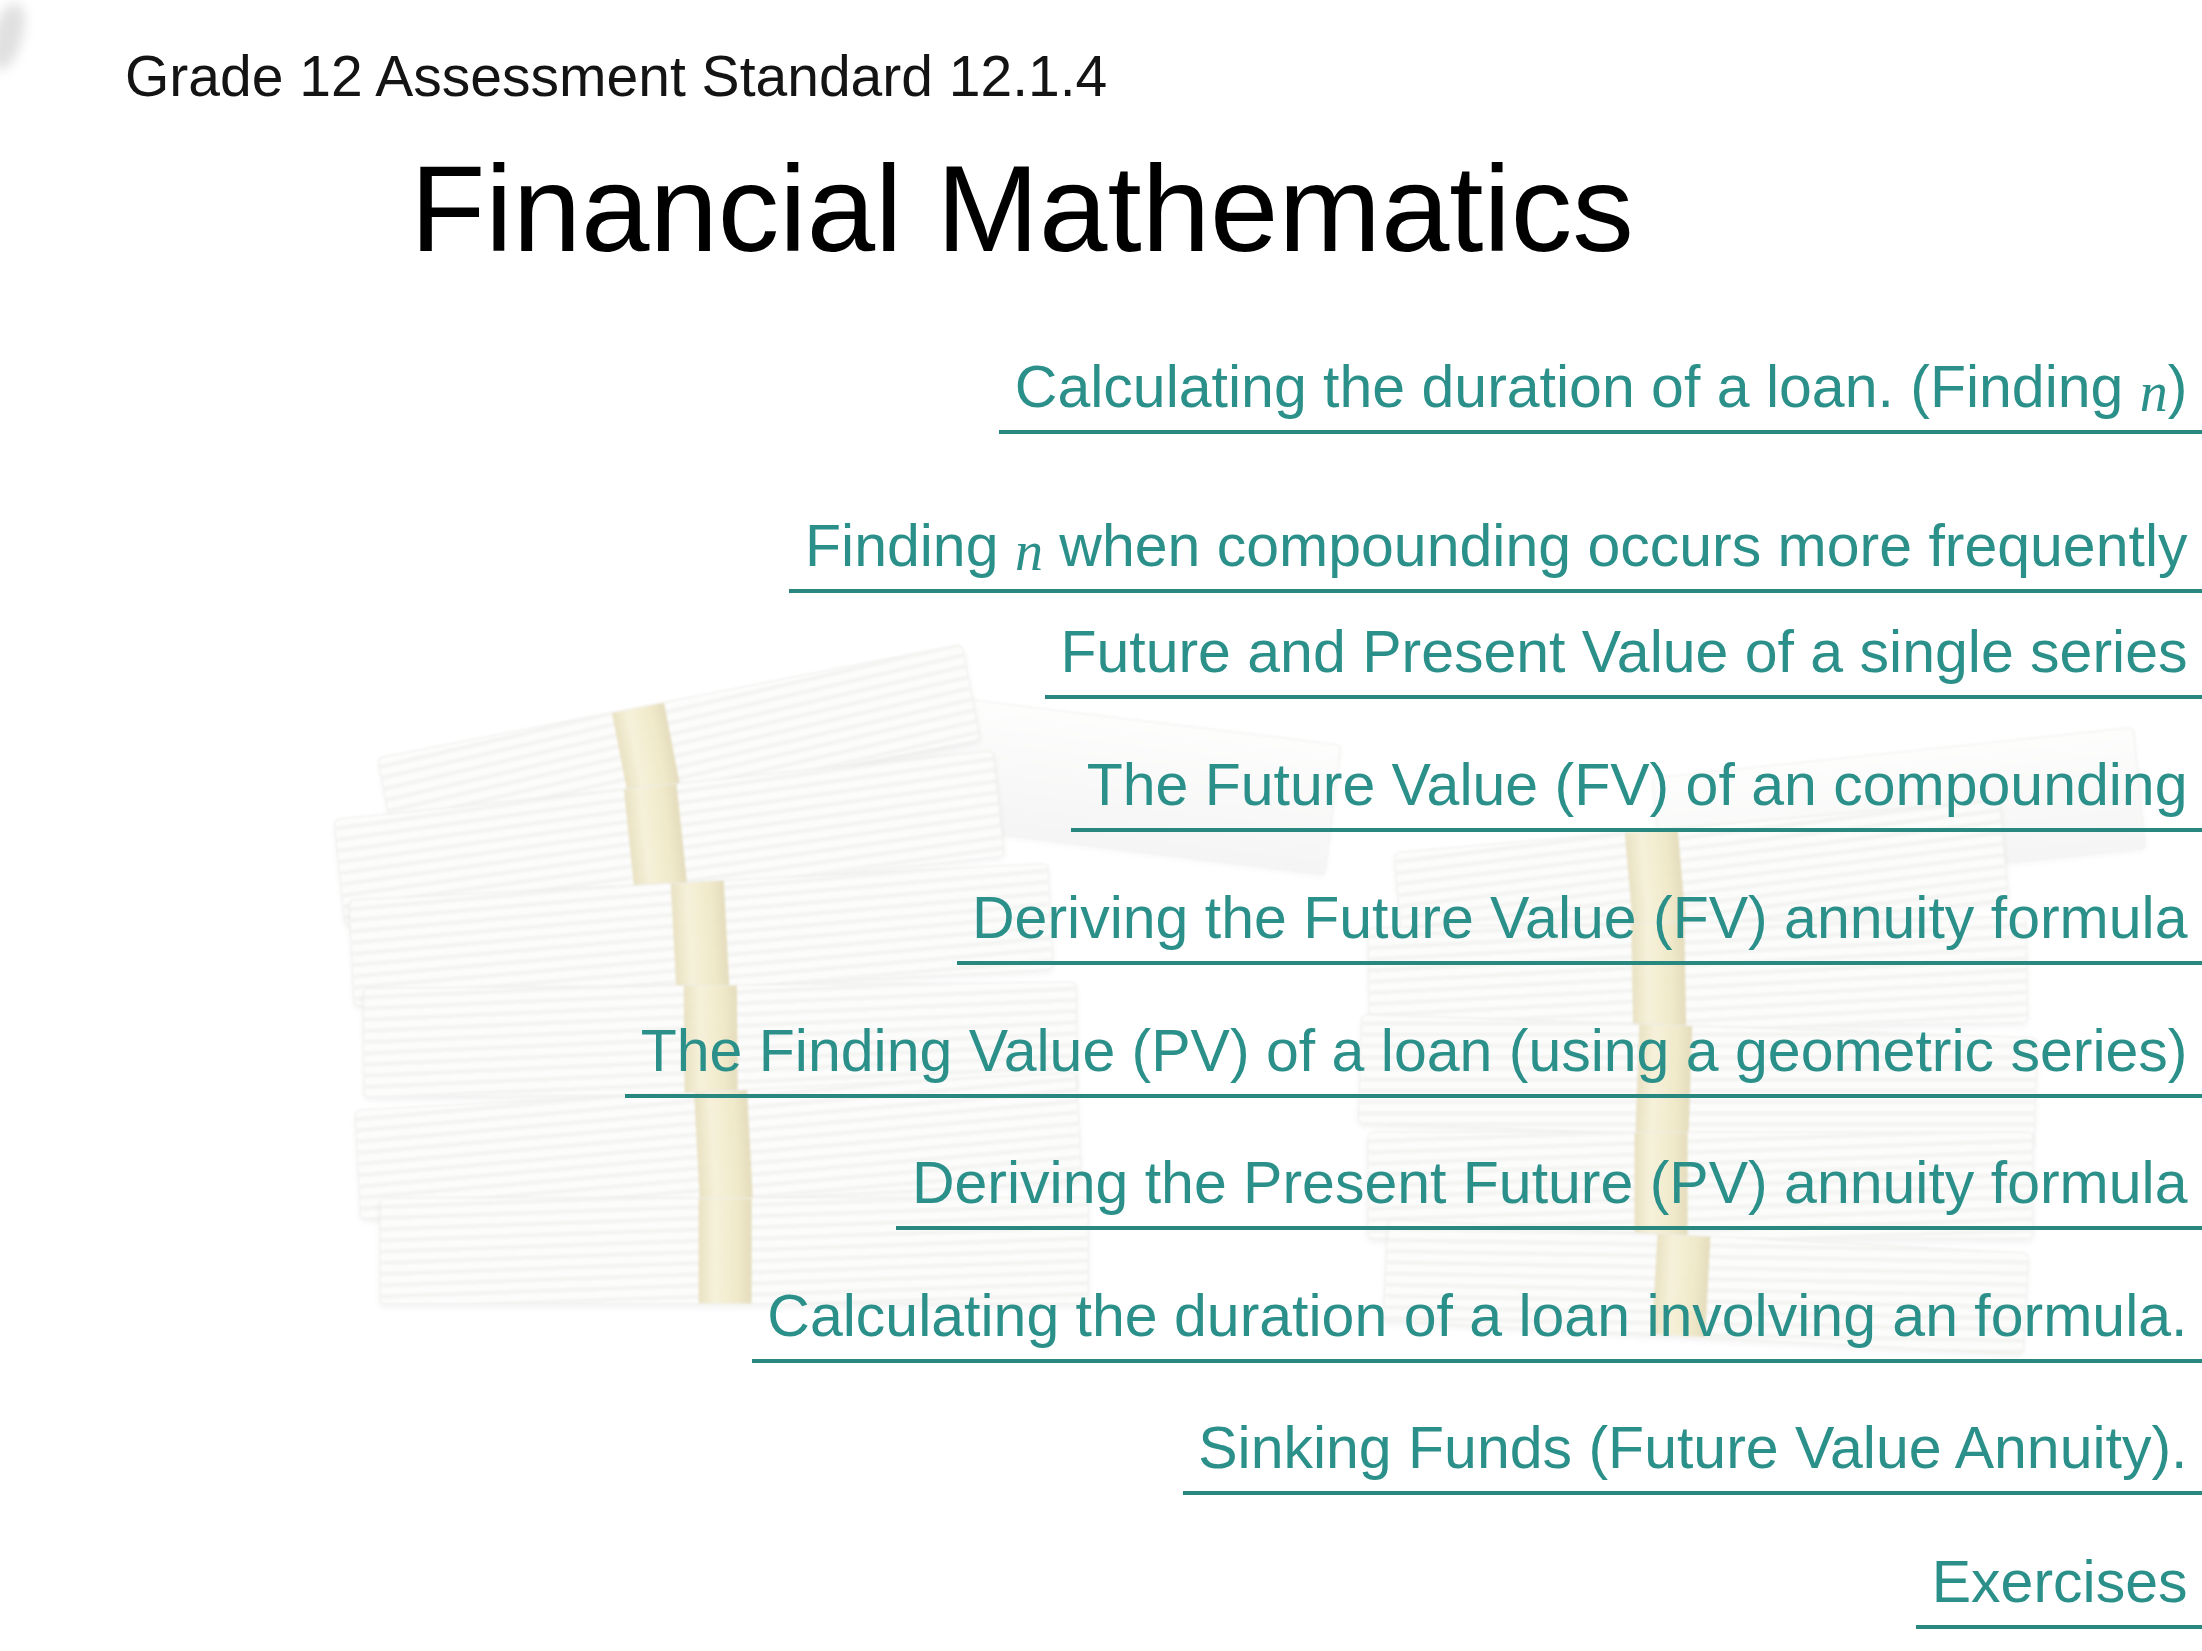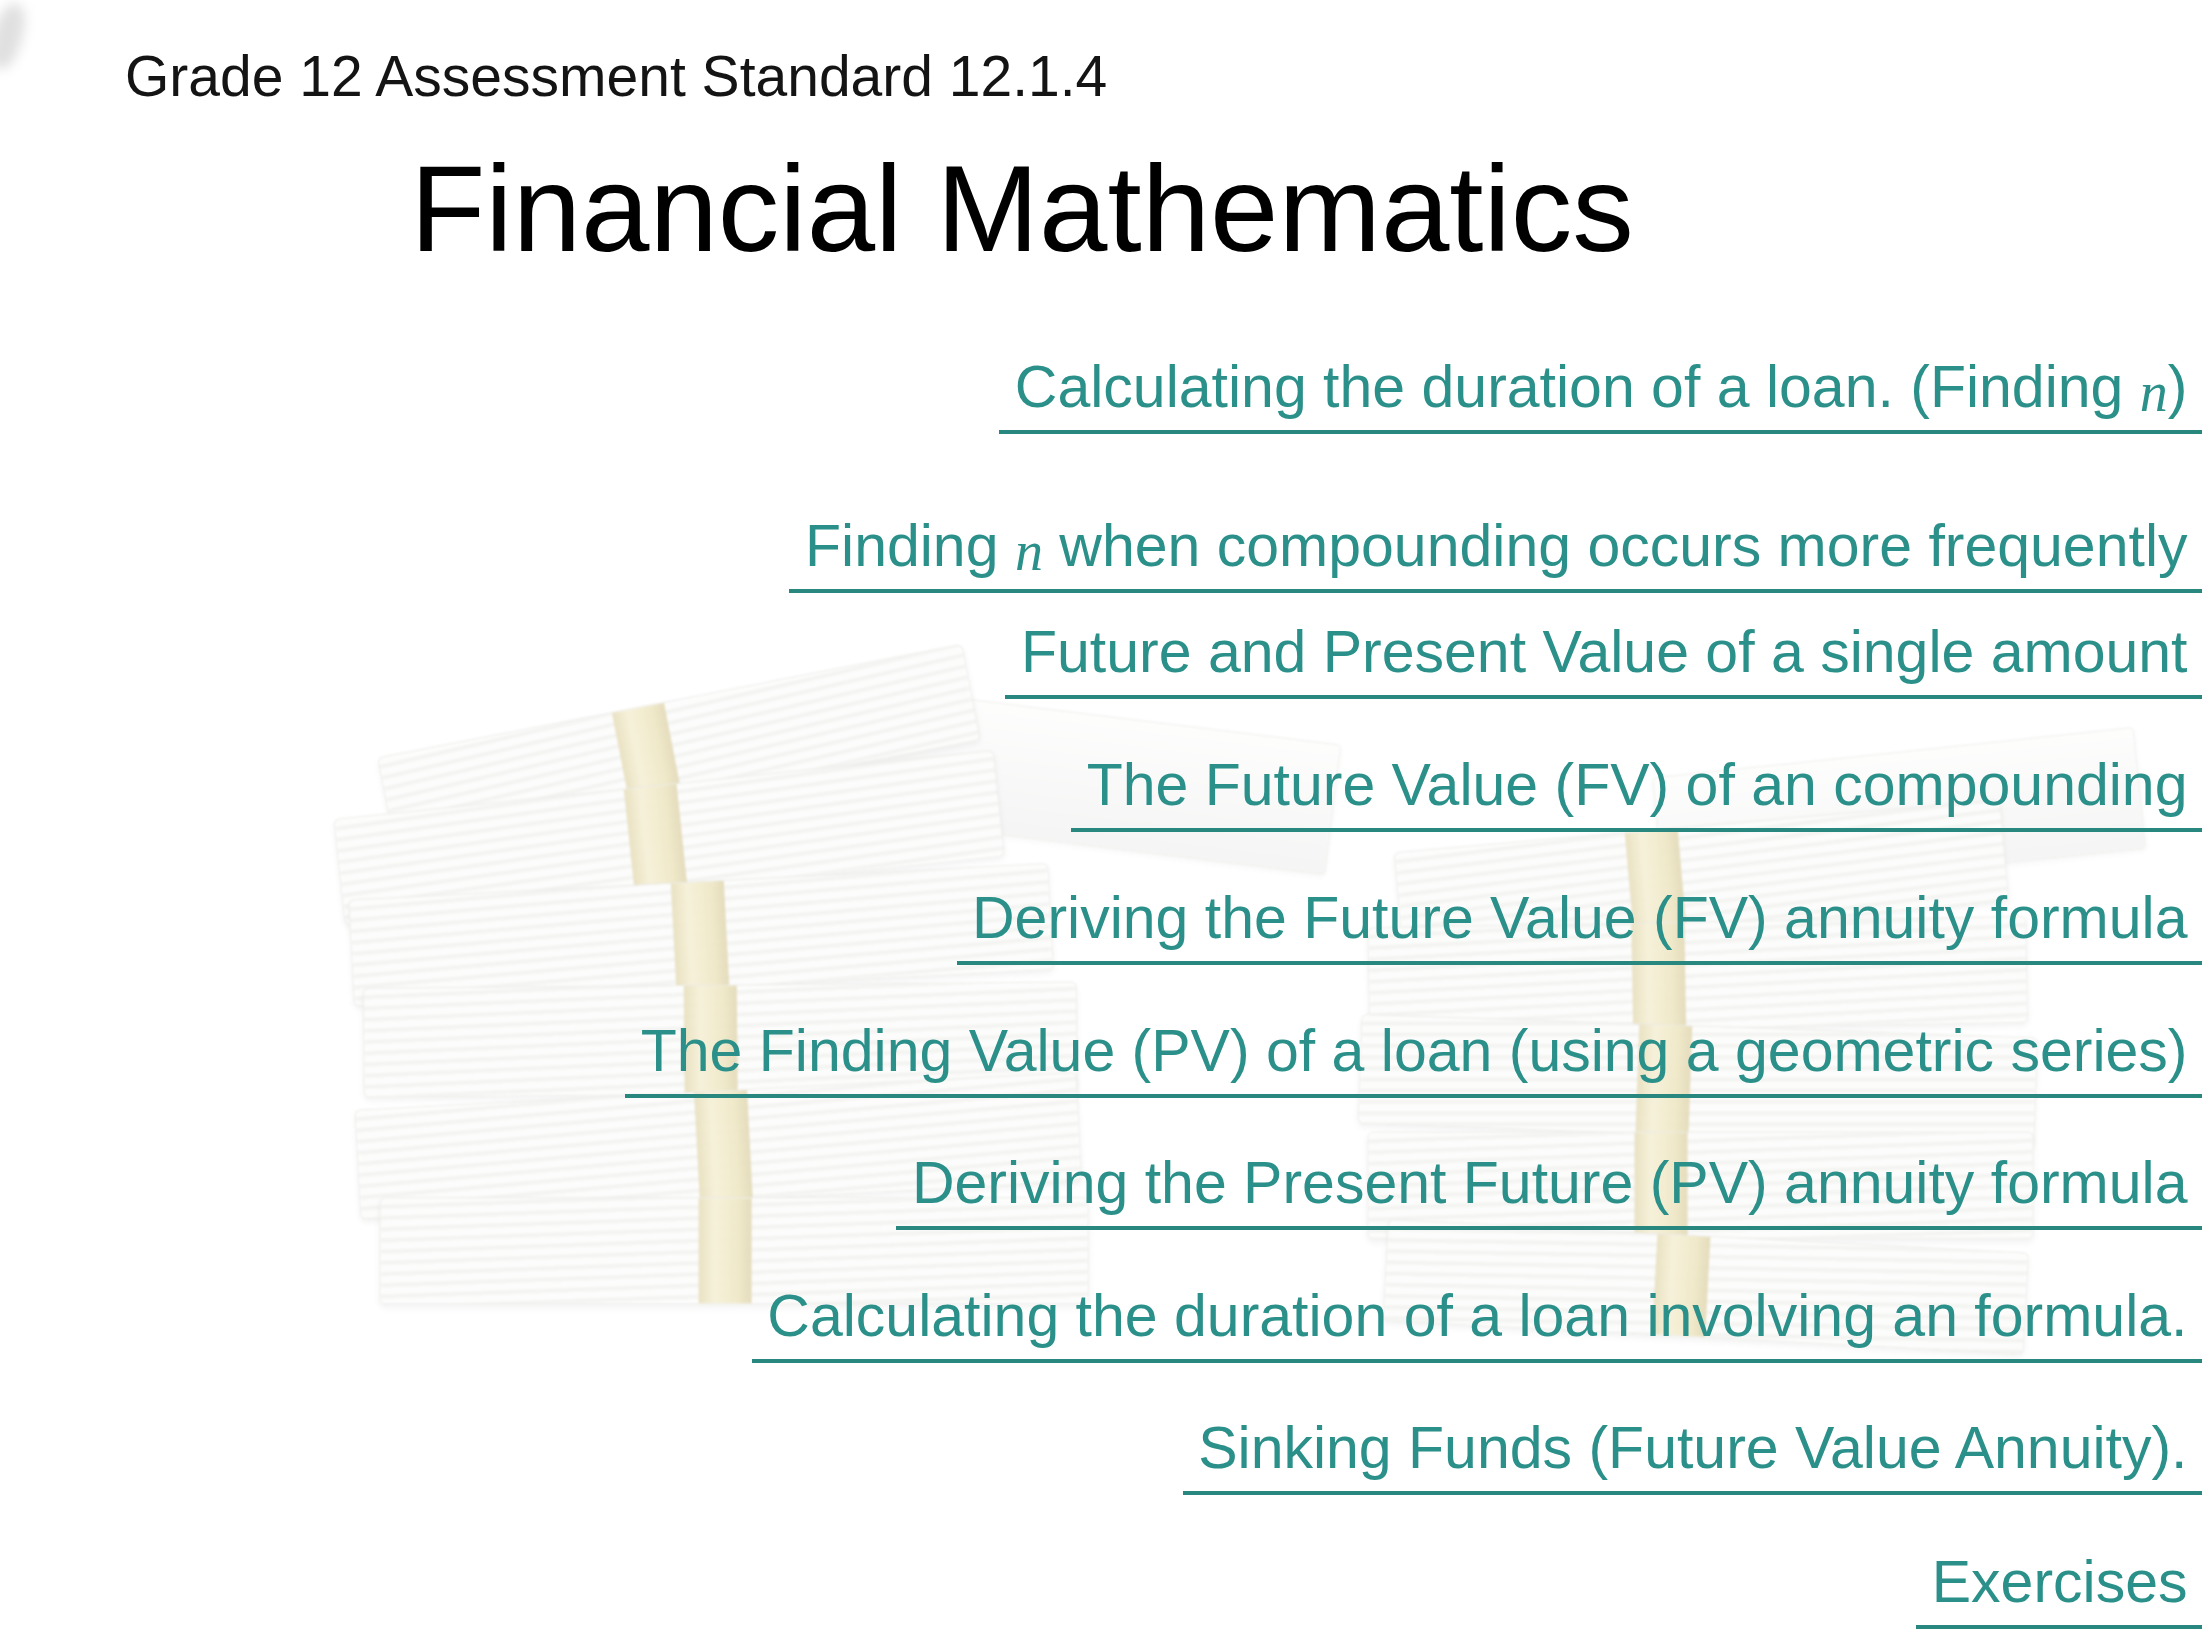--- a/index.html
+++ b/index.html
@@ -177,21 +177,21 @@
 
   <div class="row" style="top:354px">
     <a class="link"><span>Calculating the duration of a loan. (Finding </span><span class="mathn">n</span><span>)</span></a>
   </div>
 
   <div class="row" style="top:513px">
     <a class="link"><span>Finding </span><span class="mathn">n</span><span> when compounding occurs more frequently</span></a>
   </div>
 
   <div class="row" style="top:619px">
-    <a class="link"><span>Future and Present Value of a single amount</span></a>
+    <a class="link"><span>Future and Present Value of a single series</span></a>
   </div>
 
   <div class="row" style="top:752px">
     <a class="link"><span>The Future Value (FV) of an compounding</span></a>
   </div>
 
   <div class="row" style="top:885px">
     <a class="link"><span>Deriving the Future Value (FV) annuity formula</span></a>
   </div>
 

